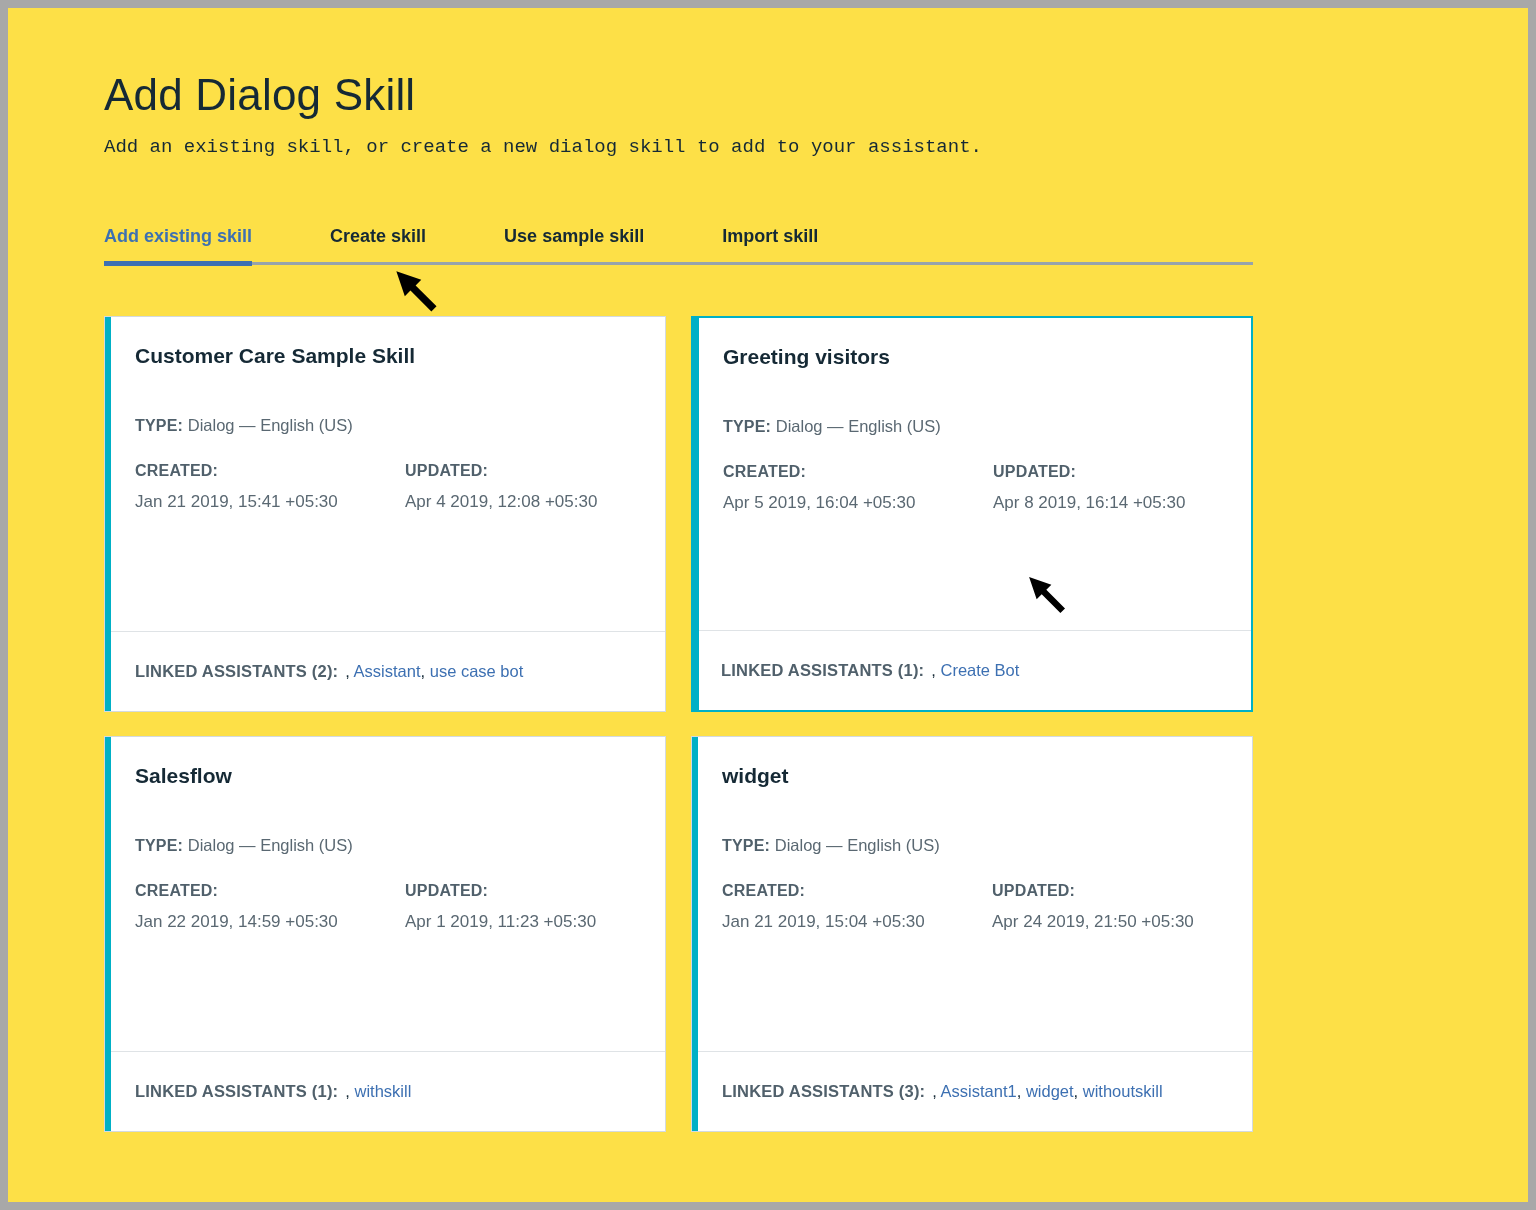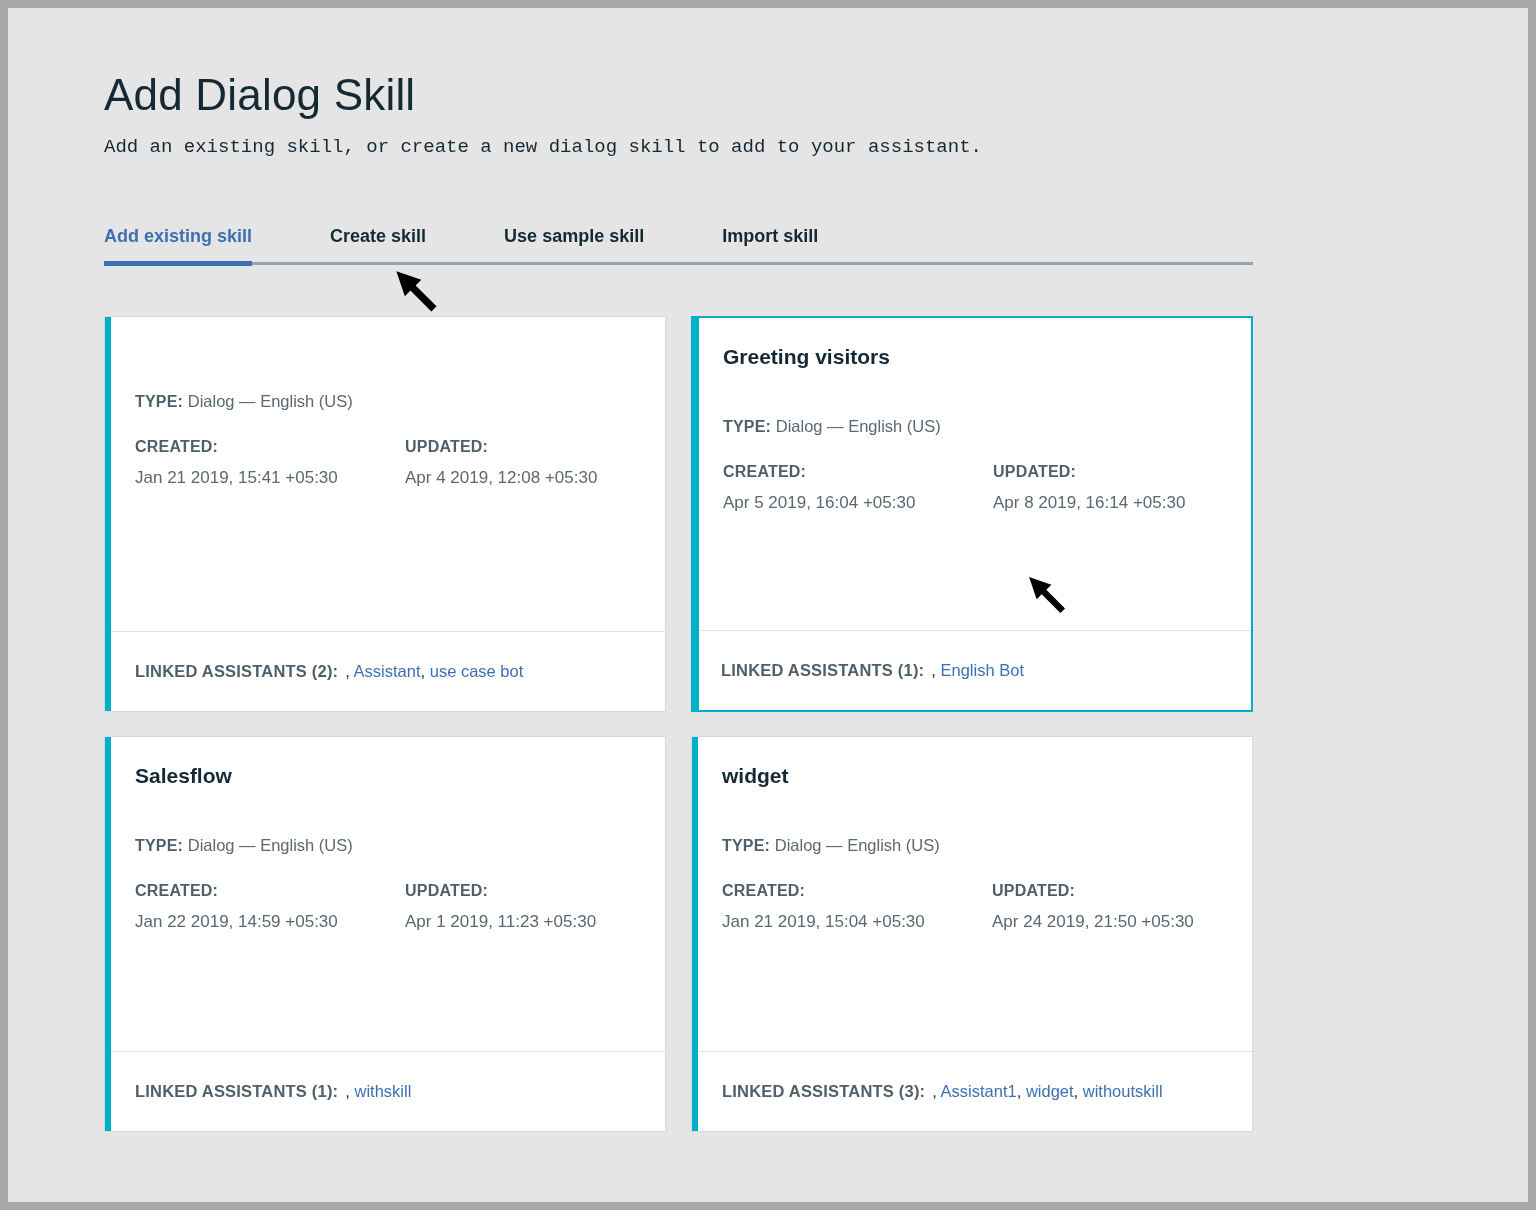--- a/index.html
+++ b/index.html
@@ -6,21 +6,21 @@
   html, body { background: #ffffff; }
   body {
     font-family: "Liberation Sans", "DejaVu Sans", sans-serif;
     color: #152935;
   }
   .viewport {
     position: relative;
     width: 1536px;
     height: 1210px;
     border: 8px solid #a8a8a8;
-    background: #e5e5e5;
+    background: #fde047;
     overflow: hidden;
   }
   .page {
     padding: 62px 0 0 96px;
     width: 1245px;
   }
   .page-title {
     font-size: 44px;
     font-weight: 300;
     color: #152935;
@@ -159,20 +159,21 @@
       <div class="tab">Create skill</div>
       <div class="tab">Use sample skill</div>
       <div class="tab">Import skill</div>
     </nav>
 
     <div class="cards">
 
       <div class="card">
         <div class="card-stripe"></div>
         <div class="card-body">
+          <div class="card-title">Customer Care Sample Skill</div>
           <div class="type-row">
             <span class="meta-label">TYPE:</span>
             <span>Dialog — English (US)</span>
           </div>
           <div class="dates-grid">
             <div>
               <div class="meta-label">CREATED:</div>
               <div class="date-value">Jan 21 2019, 15:41 +05:30</div>
             </div>
             <div>
@@ -202,21 +203,21 @@
               <div class="date-value">Apr 5 2019, 16:04 +05:30</div>
             </div>
             <div>
               <div class="meta-label">UPDATED:</div>
               <div class="date-value">Apr 8 2019, 16:14 +05:30</div>
             </div>
           </div>
         </div>
         <div class="card-footer">
           <span class="linked-label">LINKED ASSISTANTS (1):</span>
-          <span class="link-item"><a class="skill-link">English Bot</a></span>
+          <span class="link-item"><a class="skill-link">Create Bot</a></span>
         </div>
       </div>
 
       <div class="card">
         <div class="card-stripe"></div>
         <div class="card-body">
           <div class="card-title">Salesflow</div>
           <div class="type-row">
             <span class="meta-label">TYPE:</span>
             <span>Dialog — English (US)</span>

